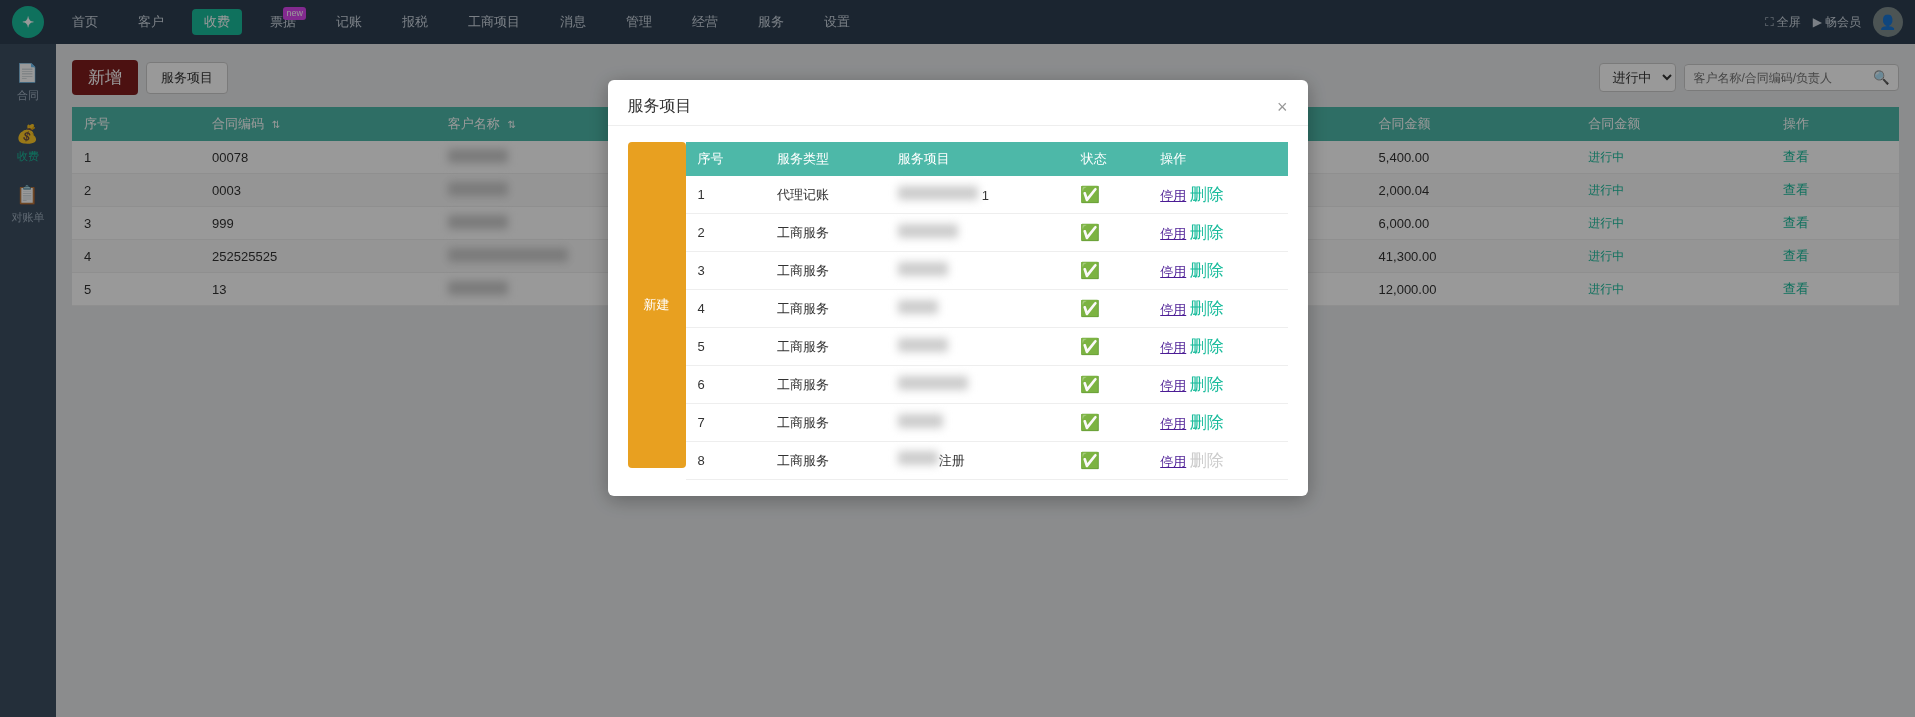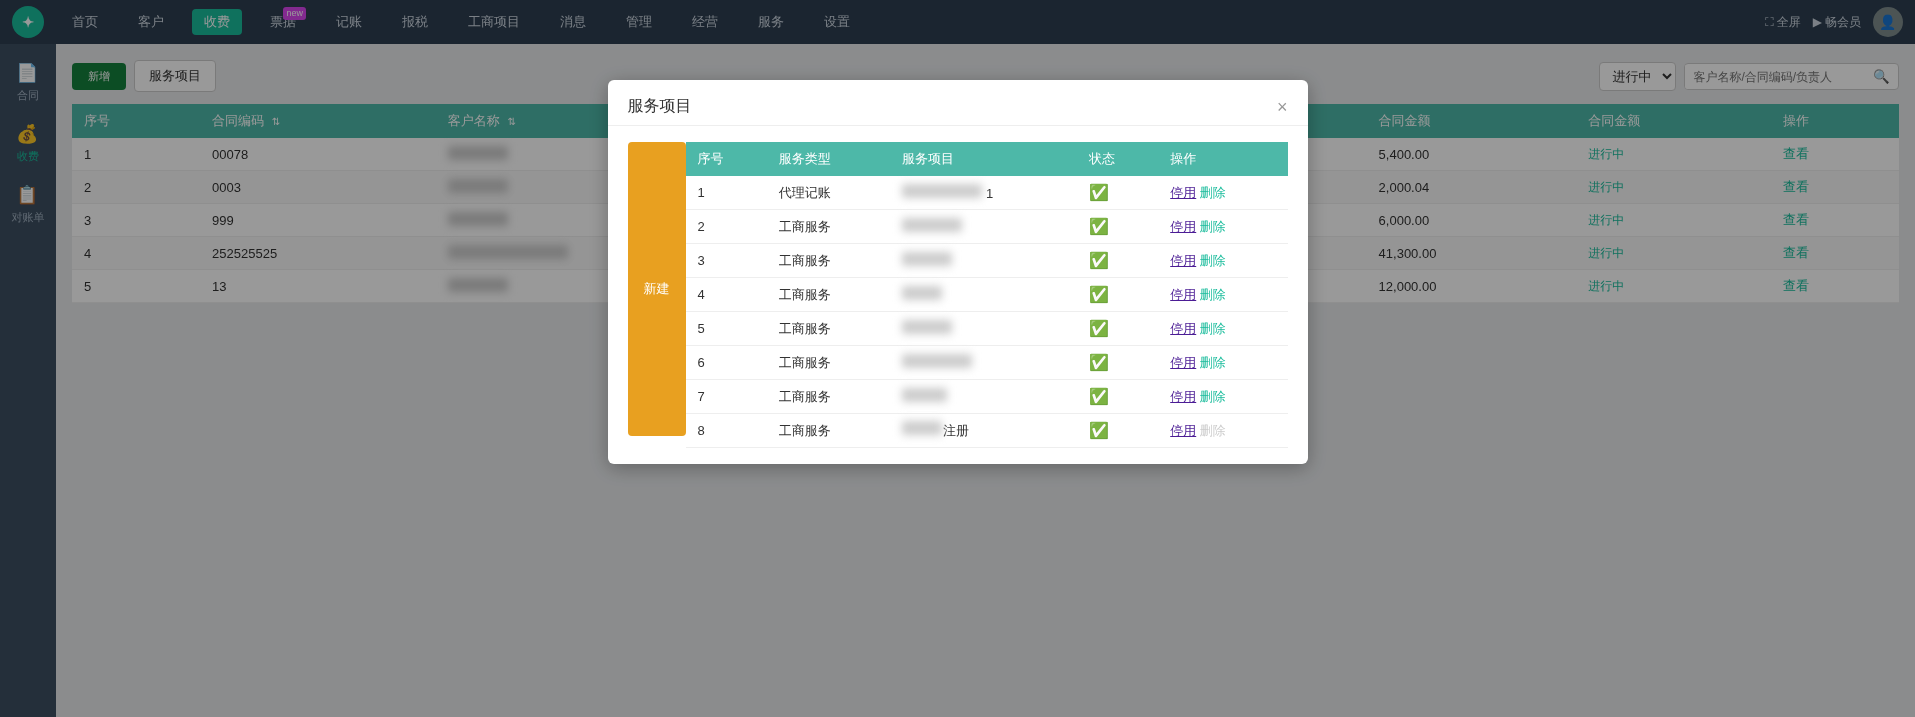--- a/index.html
+++ b/index.html
@@ -96,27 +96,27 @@
       padding: 16px;
       min-height: calc(100vh - 44px);
       background: #e8eaec;
     }
 
     
     .toolbar {
       display: flex; align-items: center; gap: 8px; margin-bottom: 12px;
     }
     .btn-new {
-      background: #15803d;
+      background: #7f1d1d;
       color: white;
       border: none;
       padding: 6px 16px;
       border-radius: 4px;
       cursor: pointer;
-      font-size: 11px;
+      font-size: 17px;
     }
     .btn-service {
       background: white;
       border: 1px solid #ccc;
       padding: 6px 14px;
       border-radius: 4px;
       cursor: pointer;
       font-size: 13px;
       color: #333;
     }
@@ -227,21 +227,21 @@
       font-weight: normal; font-size: 13px;
       position: sticky; top: 0;
     }
     .modal-table td {
       padding: 7px 12px;
       border-bottom: 1px solid #eee;
       font-size: 13px; color: #333;
     }
     .check-icon { color: #1abc9c; font-size: 16px; }
     .btn-stop { color: #4c1d95; cursor: pointer; background: none; border: none; font-size: 13px; text-decoration: underline; }
-    .btn-delete { color: #1abc9c; cursor: pointer; background: none; border: none; font-size: 13px; text-align: center; }
+    .btn-delete { color: #1abc9c; cursor: pointer; background: none; border: none; font-size: 17px; text-align: center; }
 
     
     .modal-table-wrap::-webkit-scrollbar { width: 6px; }
     .modal-table-wrap::-webkit-scrollbar-thumb { background: #ccc; border-radius: 3px; }
   </style>
 </head>
 <body>
 
 <nav class="top-nav">
   <div class="nav-logo">✦</div>

